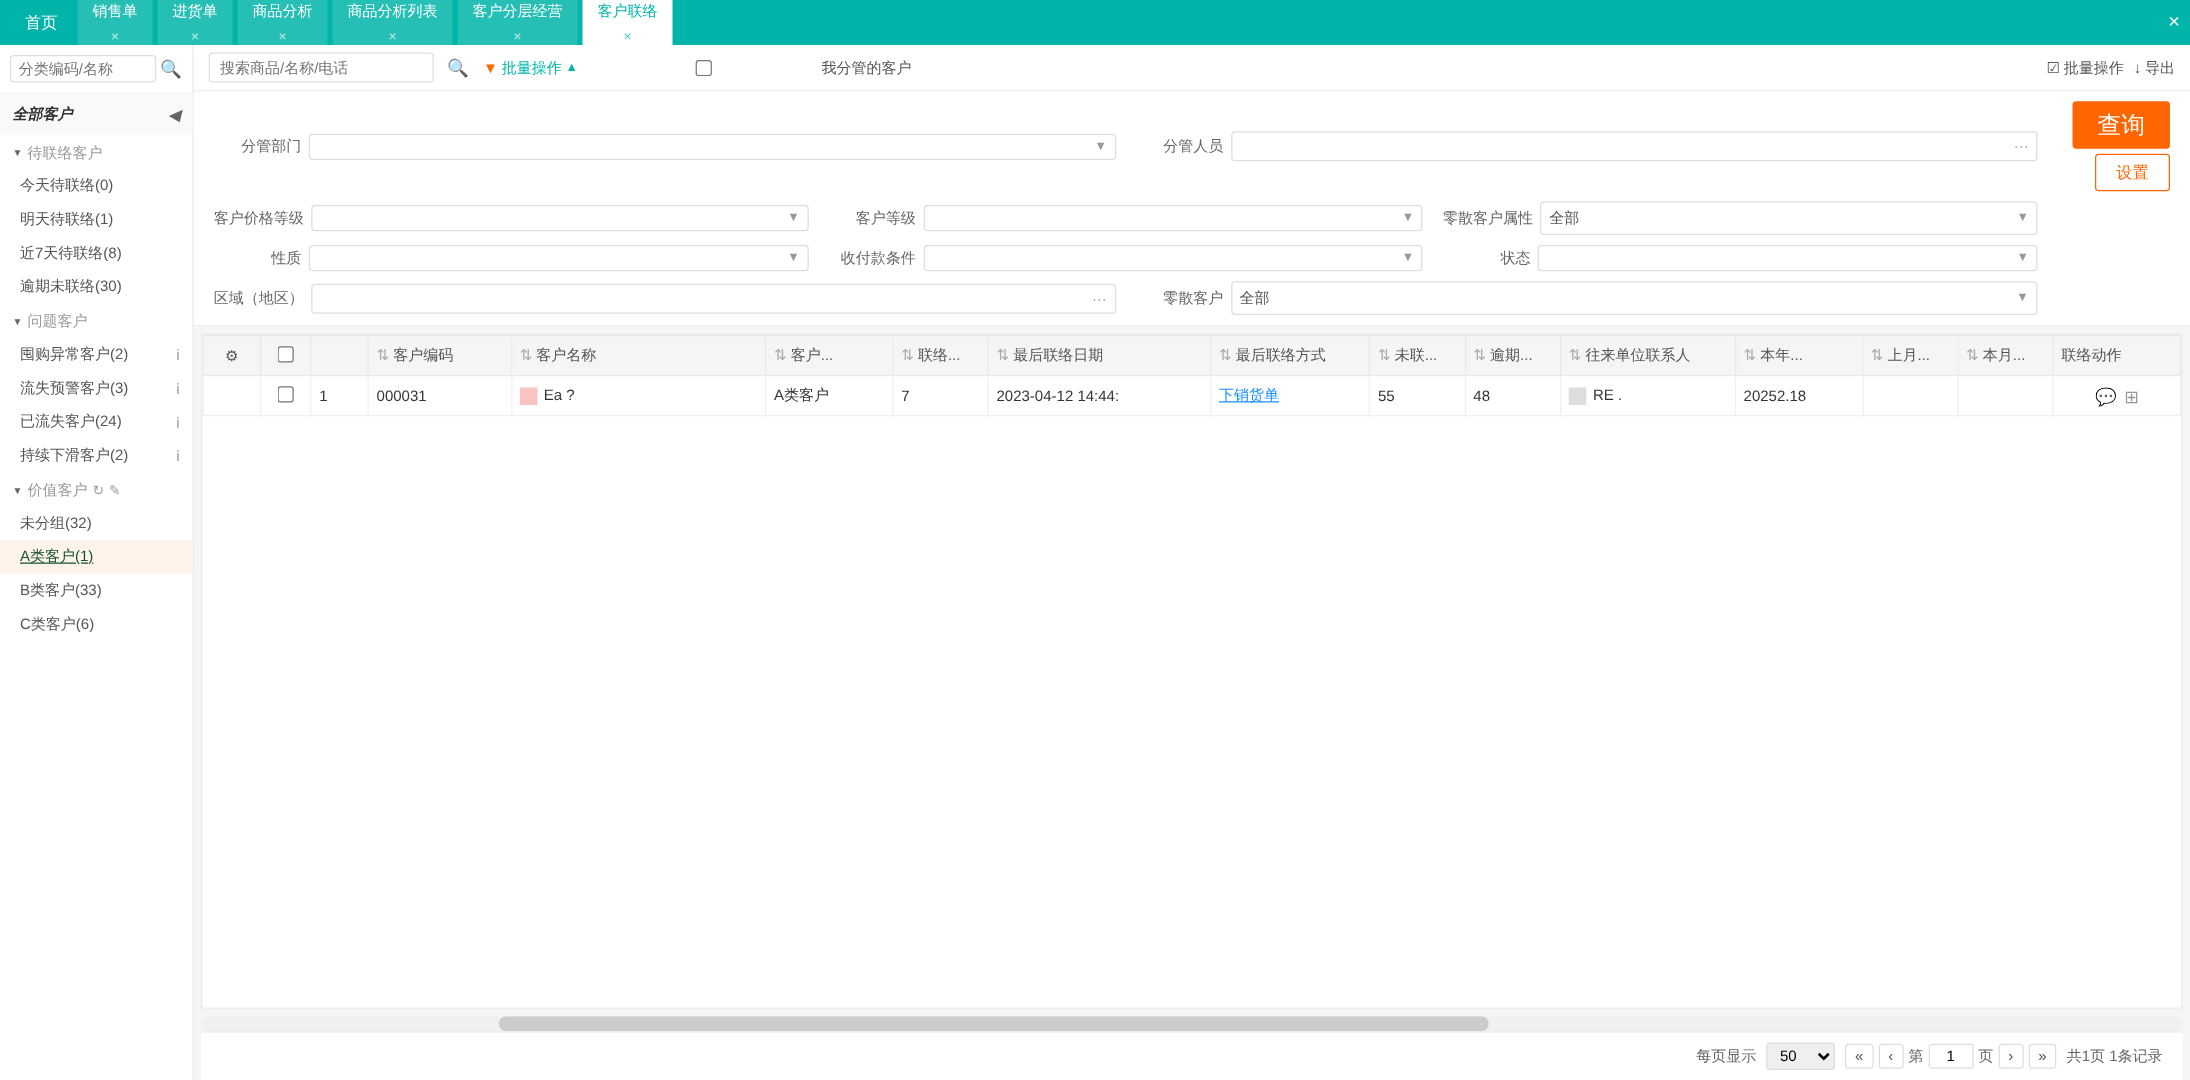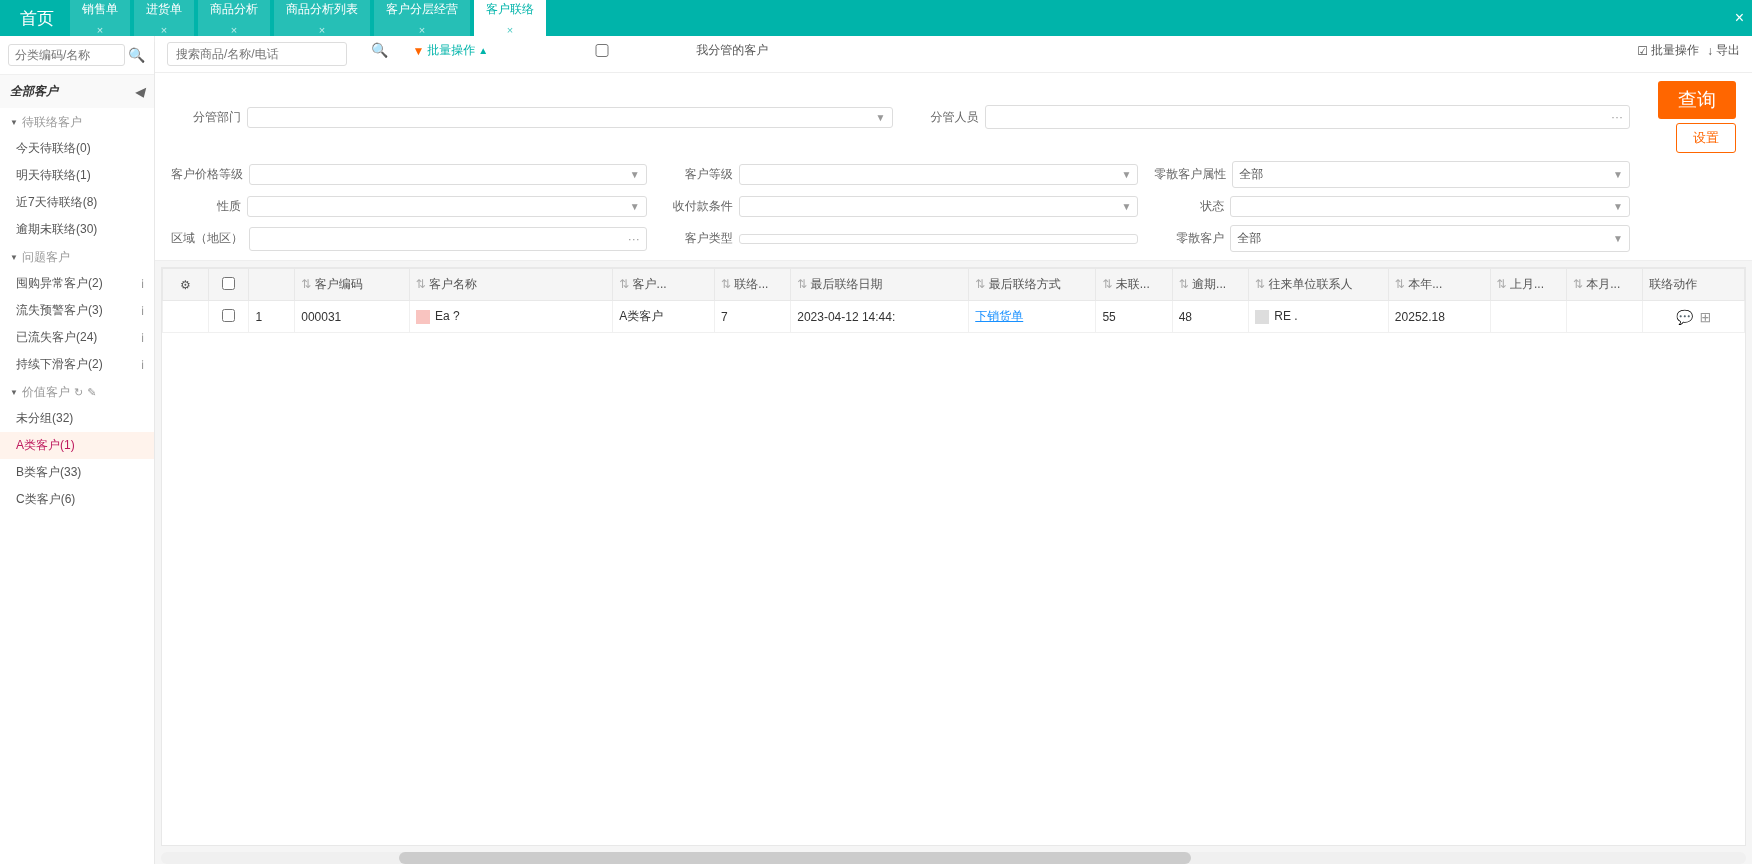--- a/index.html
+++ b/index.html
@@ -12,21 +12,21 @@
       display: flex;
       align-items: center;
       padding: 0 8px;
       gap: 4px;
       position: relative;
     }
     .nav-home {
       color: #fff;
       padding: 6px 12px;
       cursor: pointer;
-      font-size: 17px;
+      font-size: 13px;
       white-space: nowrap;
     }
     .nav-tab {
       background: rgba(255,255,255,0.15);
       color: #fff;
       padding: 6px 12px;
       cursor: pointer;
       font-size: 13px;
       white-space: nowrap;
       border-radius: 3px 3px 0 0;
@@ -118,21 +118,22 @@
     .sidebar-item {
       padding: 5px 10px 5px 16px;
       cursor: pointer;
       color: #555;
       white-space: nowrap;
       overflow: hidden;
       text-overflow: ellipsis;
     }
     .sidebar-item.active {
       background: #fff3ec;
-      color: #be185d;
+      color: #14532d;
+      text-decoration: underline;
     }
     .sidebar-item-row {
       display: flex;
       align-items: center;
       justify-content: space-between;
     }
     .sidebar-section-icons {
       display: flex;
       gap: 4px;
       align-items: center;
@@ -149,22 +150,22 @@
       flex-direction: column;
       overflow: hidden;
       background: #f5f5f5;
     }
 
     
     .filter-bar {
       background: #fff;
       padding: 6px 12px;
       display: flex;
-      align-items: flex-start;
-      gap: 24px;
+      align-items: center;
+      gap: 11px;
       border-bottom: 1px solid #eee;
     }
     .filter-bar input {
       border: 1px solid #ddd;
       border-radius: 3px;
       padding: 4px 8px;
       width: 180px;
       font-size: 12px;
       outline: none;
     }
@@ -587,26 +588,20 @@
         </div>
         <div style="min-width:90px;"></div>
       </div>
 
       <div class="filter-row">
         <div class="filter-group">
           <span class="filter-label">区域（地区）</span>
           <div class="filter-select">
             <span></span>
             <span class="dots">···</span>
-          </div>
-        </div>
-        <div class="filter-group">
-          <span class="filter-label">客户类型</span>
-          <div class="filter-select">
-            <span></span>
           </div>
         </div>
         <div class="filter-group">
           <span class="filter-label">零散客户</span>
           <div class="filter-select">
             <span>全部</span>
             <span class="down-arrow">▼</span>
           </div>
         </div>
         <div style="min-width:90px;"></div>
@@ -693,14 +688,32 @@
             </td>
           </tr>
         </tbody>
       </table>
     </div>
 
     <div class="scrollbar-area">
       <div class="scrollbar-thumb"></div>
     </div>
 
+    <div class="pagination-bar">
+      <span class="pagination-label">每页显示</span>
+      <select class="pagination-select">
+        <option>50</option>
+        <option>100</option>
+        <option>200</option>
+      </select>
+      <div class="pagination-btns">
+        <button class="page-btn">«</button>
+        <button class="page-btn">‹</button>
+        <span class="pagination-label">第</span>
+        <input type="text" class="page-input" value="1" style="">
+        <span class="pagination-label">页</span>
+        <button class="page-btn">›</button>
+        <button class="page-btn">»</button>
+      </div>
+      <span class="page-total">共1页 1条记录</span>
+    </div>
   </div>
 </div>
 
 </body></html>

